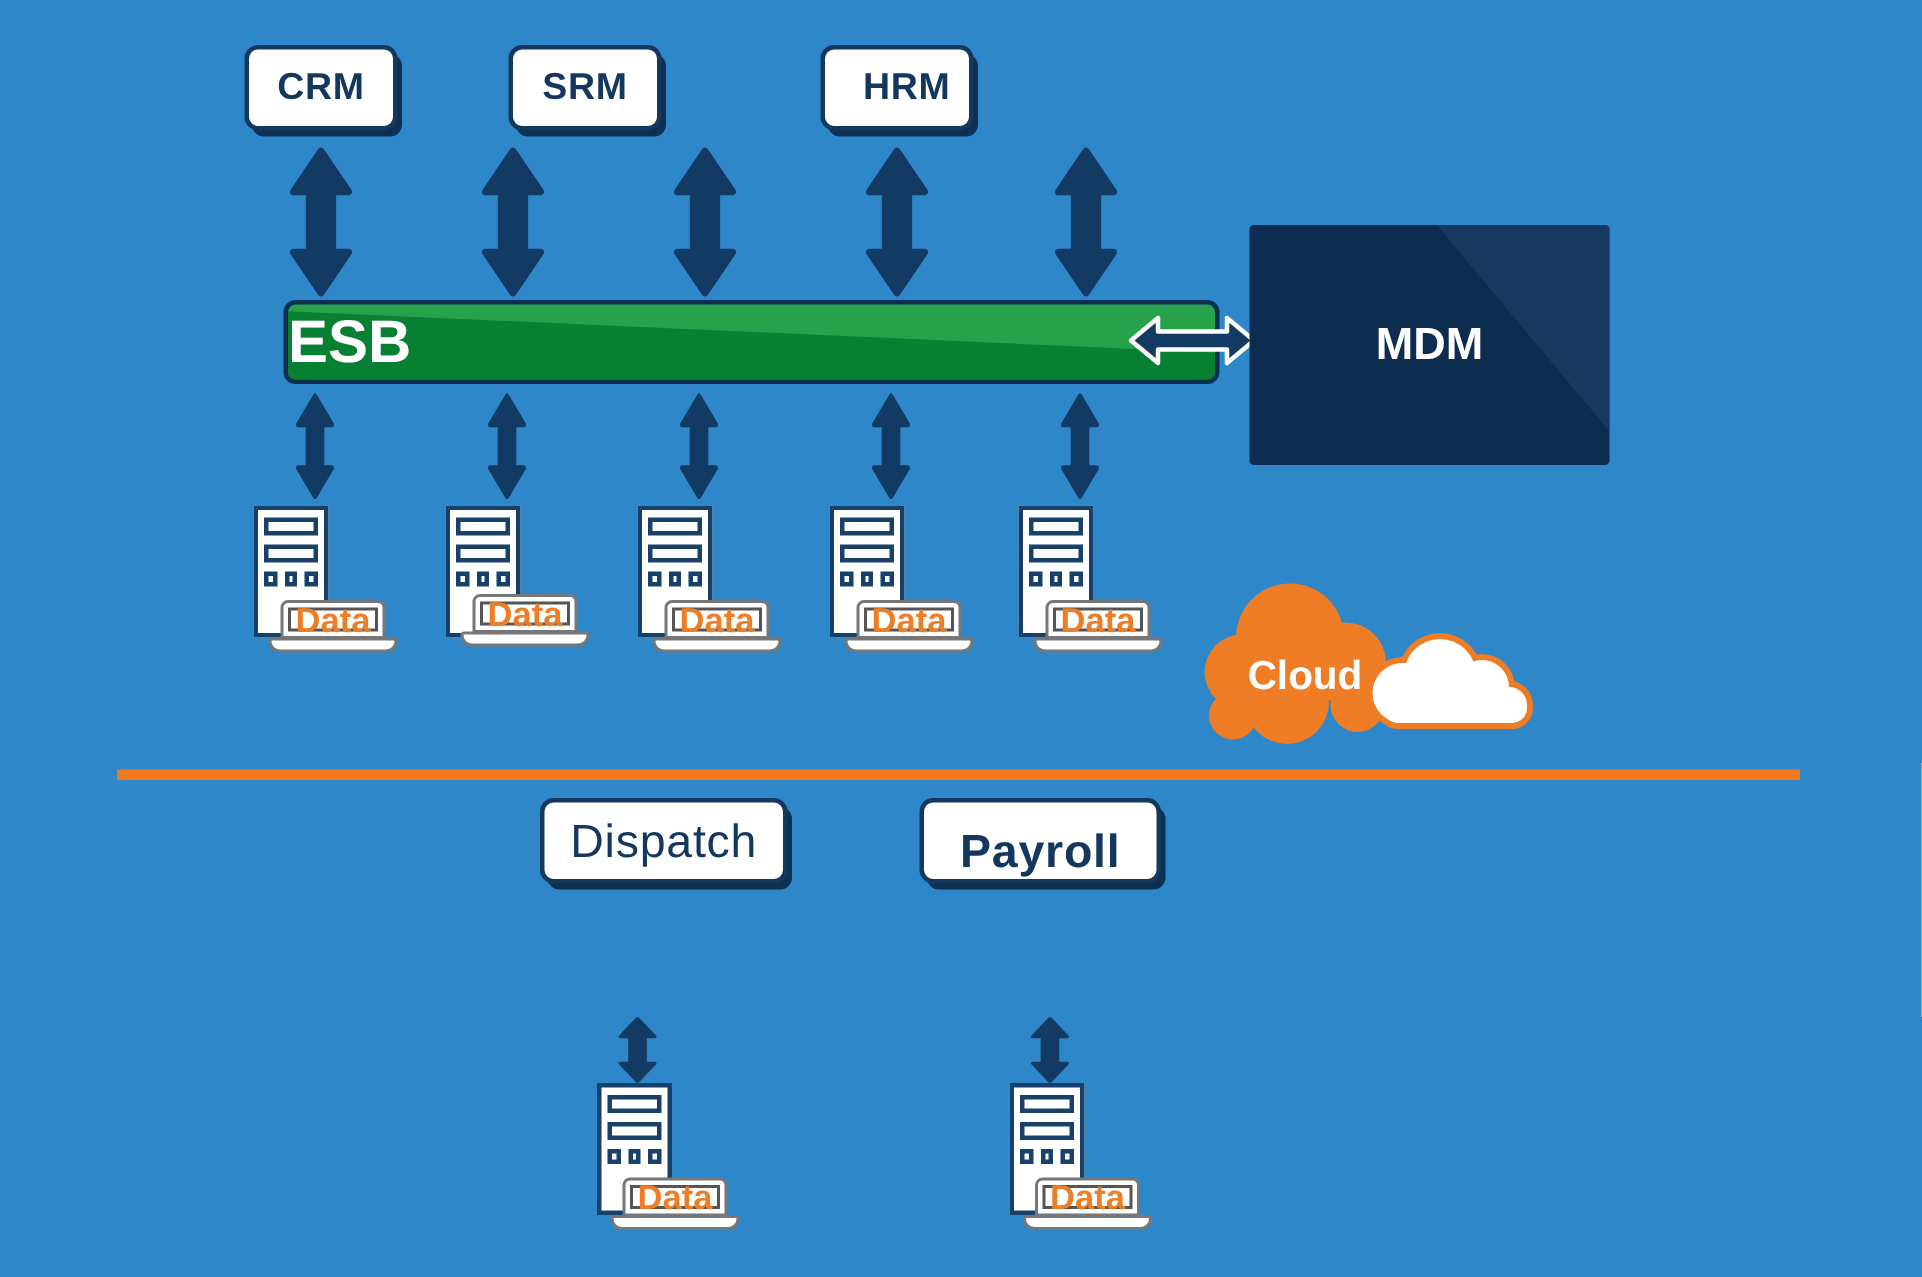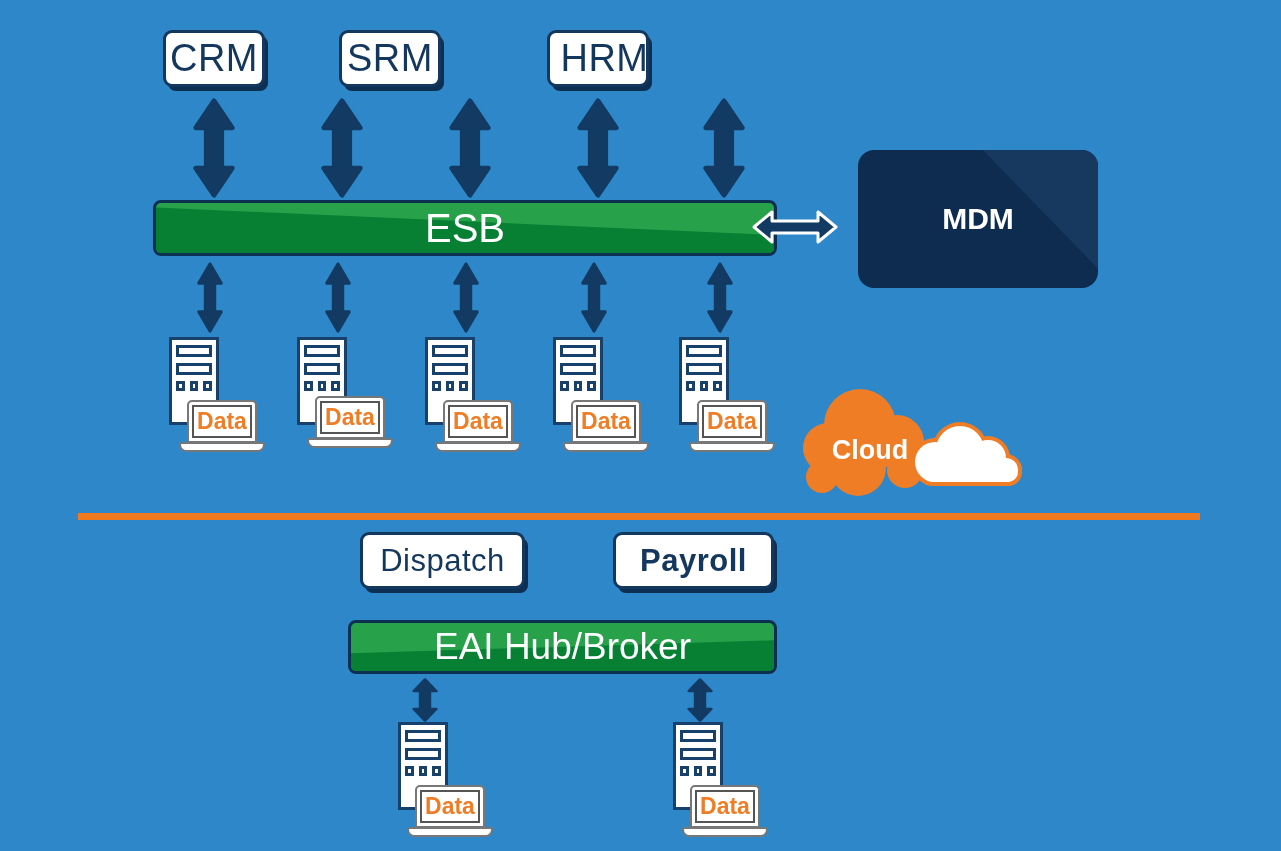--- a/index.html
+++ b/index.html
@@ -16,54 +16,54 @@
   .app-box{
     position:absolute;
     box-sizing:border-box;
     height:57px;
     background:#fff;
     border:3px solid var(--c-navy,#14375D);
     border-radius:9px;
     box-shadow:4px 5px 0 -1px var(--c-navy-shadow,#0C2F52);
     display:flex;align-items:center;justify-content:center;
     color:var(--c-navy,#14375D);
-    font-size:38px;font-weight:400;
+    font-size:25px;font-weight:700;
     letter-spacing:0.5px;
   }
 
   
   .green-bar{
     position:absolute;
     box-sizing:border-box;
     background:var(--c-green-light,#27A24B);
     border:3px solid var(--c-navy-shadow,#0F3458);
     border-radius:8px;
-    display:flex;align-items:center;justify-content:center;
-    color:#fff;font-weight:400;
+    display:flex;align-items:center;justify-content:flex-start;
+    color:#fff;font-weight:700;
     overflow:hidden;
+    margin-left:36px;
   }
   .green-bar::before{
     content:"";
     position:absolute;inset:0;
     background:var(--c-green-dark,#078033);
   }
   .green-bar.esb::before{ clip-path:polygon(0 9%, 100% 64%, 100% 100%, 0 100%); }
   .green-bar.eai::before{ clip-path:polygon(0 63%, 100% 36%, 100% 100%, 0 100%); }
   .green-bar .bar-label{position:relative;z-index:2;}
 
   
   .mdm-box{
     position:absolute;
-    left:833px;top:150px;width:240px;height:138px;
+    left:833px;top:150px;width:240px;height:160px;
     background:var(--c-navy-dark,#0E2C4F);
-    border-radius:16px;
+    border-radius:3px;
     display:flex;align-items:center;justify-content:center;
     color:#fff;font-size:30px;font-weight:600;
     overflow:hidden;
-    margin-left:25px;
   }
   .mdm-box::before{
     content:"";
     position:absolute;inset:0;
     background:#17395F;
     clip-path:polygon(52% 0, 100% 0, 100% 86%);
   }
   .mdm-box .bar-label{position:relative;z-index:2;}
 
   
@@ -87,21 +87,21 @@
     box-sizing:border-box;
     width:10px;height:10px;
     border:3px solid #17406B;
     background:#fff;
   }
 
   
   .laptop{position:absolute;width:86px;}
   .laptop .lid{
     box-sizing:border-box;
-    margin:0 8px;width:70px;height:43px;
+    margin:0 8px;width:70px;height:26px;
     background:#fff;
     border:2px solid #777;
     border-radius:5px 5px 0 0;
     padding:3px;
   }
   .laptop .screen{
     box-sizing:border-box;
     width:100%;height:100%;
     border:2px solid #555;
     background:#fff;
@@ -293,27 +293,24 @@
       <rect x="127" y="74" width="96" height="20" rx="10"></rect>
     </g>
     <text x="75" y="71" text-anchor="middle" font-size="27" font-weight="600" fill="#FFFFFF">Cloud</text>
   </svg>
 
   <div class="divider"></div>
 
   <div class="app-box" style="left:360px;top:532px;width:165px;font-size:31px;font-weight:400;">
     <span>Dispatch</span>
   </div>
-  <div class="app-box" style="left:613px;top:532px;width:161px;font-size:31px;font-weight:600;">
+  <div class="app-box" style="left:613px;top:532px;width:161px;font-size:31px;font-weight:600;align-items:flex-end;">
     <span>Payroll</span>
   </div>
 
-  <div class="green-bar eai" style="left:348px;top:620px;width:429px;height:54px;font-size:37px;">
-    <span class="bar-label">EAI Hub/Broker</span>
-  </div>
 
   <svg class="abs" style="left:412px;top:678px;" width="26" height="44" viewBox="0 0 44 104" preserveAspectRatio="none">
       <polygon class="arrow-v" points="22,3 41,31 30,31 30,73 41,73 22,101 3,73 14,73 14,31 3,31"></polygon>
     </svg>
   <svg class="abs" style="left:687px;top:678px;" width="26" height="44" viewBox="0 0 44 104" preserveAspectRatio="none">
       <polygon class="arrow-v" points="22,3 41,31 30,31 30,73 41,73 22,101 3,73 14,73 14,31 3,31"></polygon>
     </svg>
 
   <div class="tower" style="left:398px;top:722px;">
     <div class="slot"></div>

